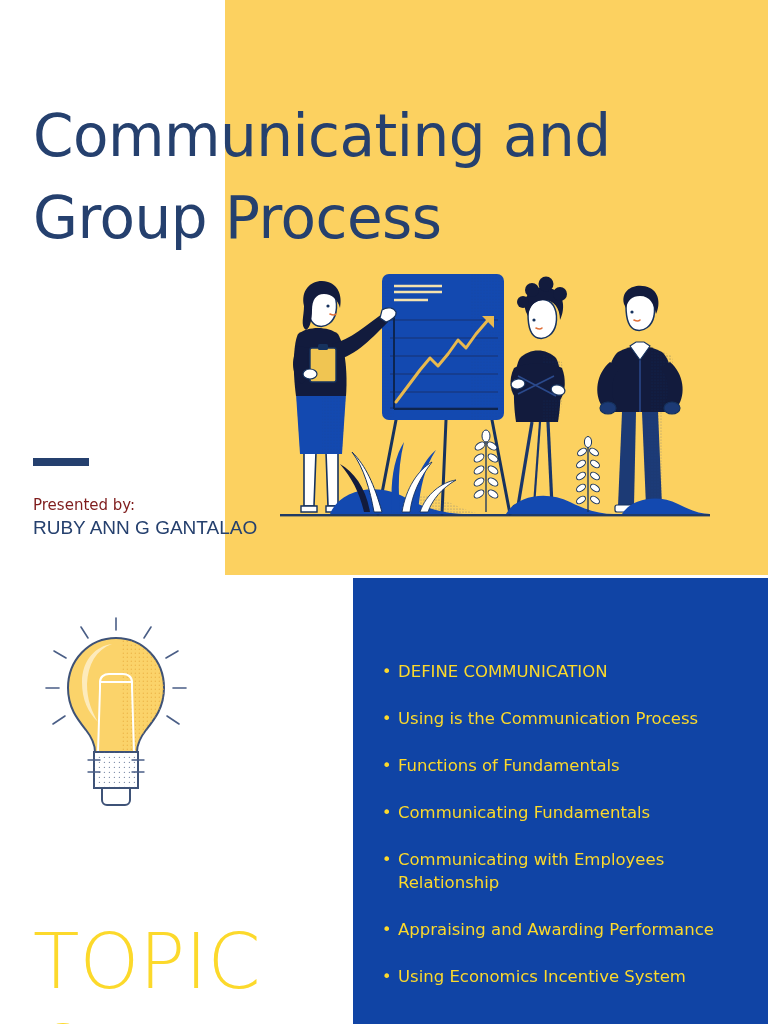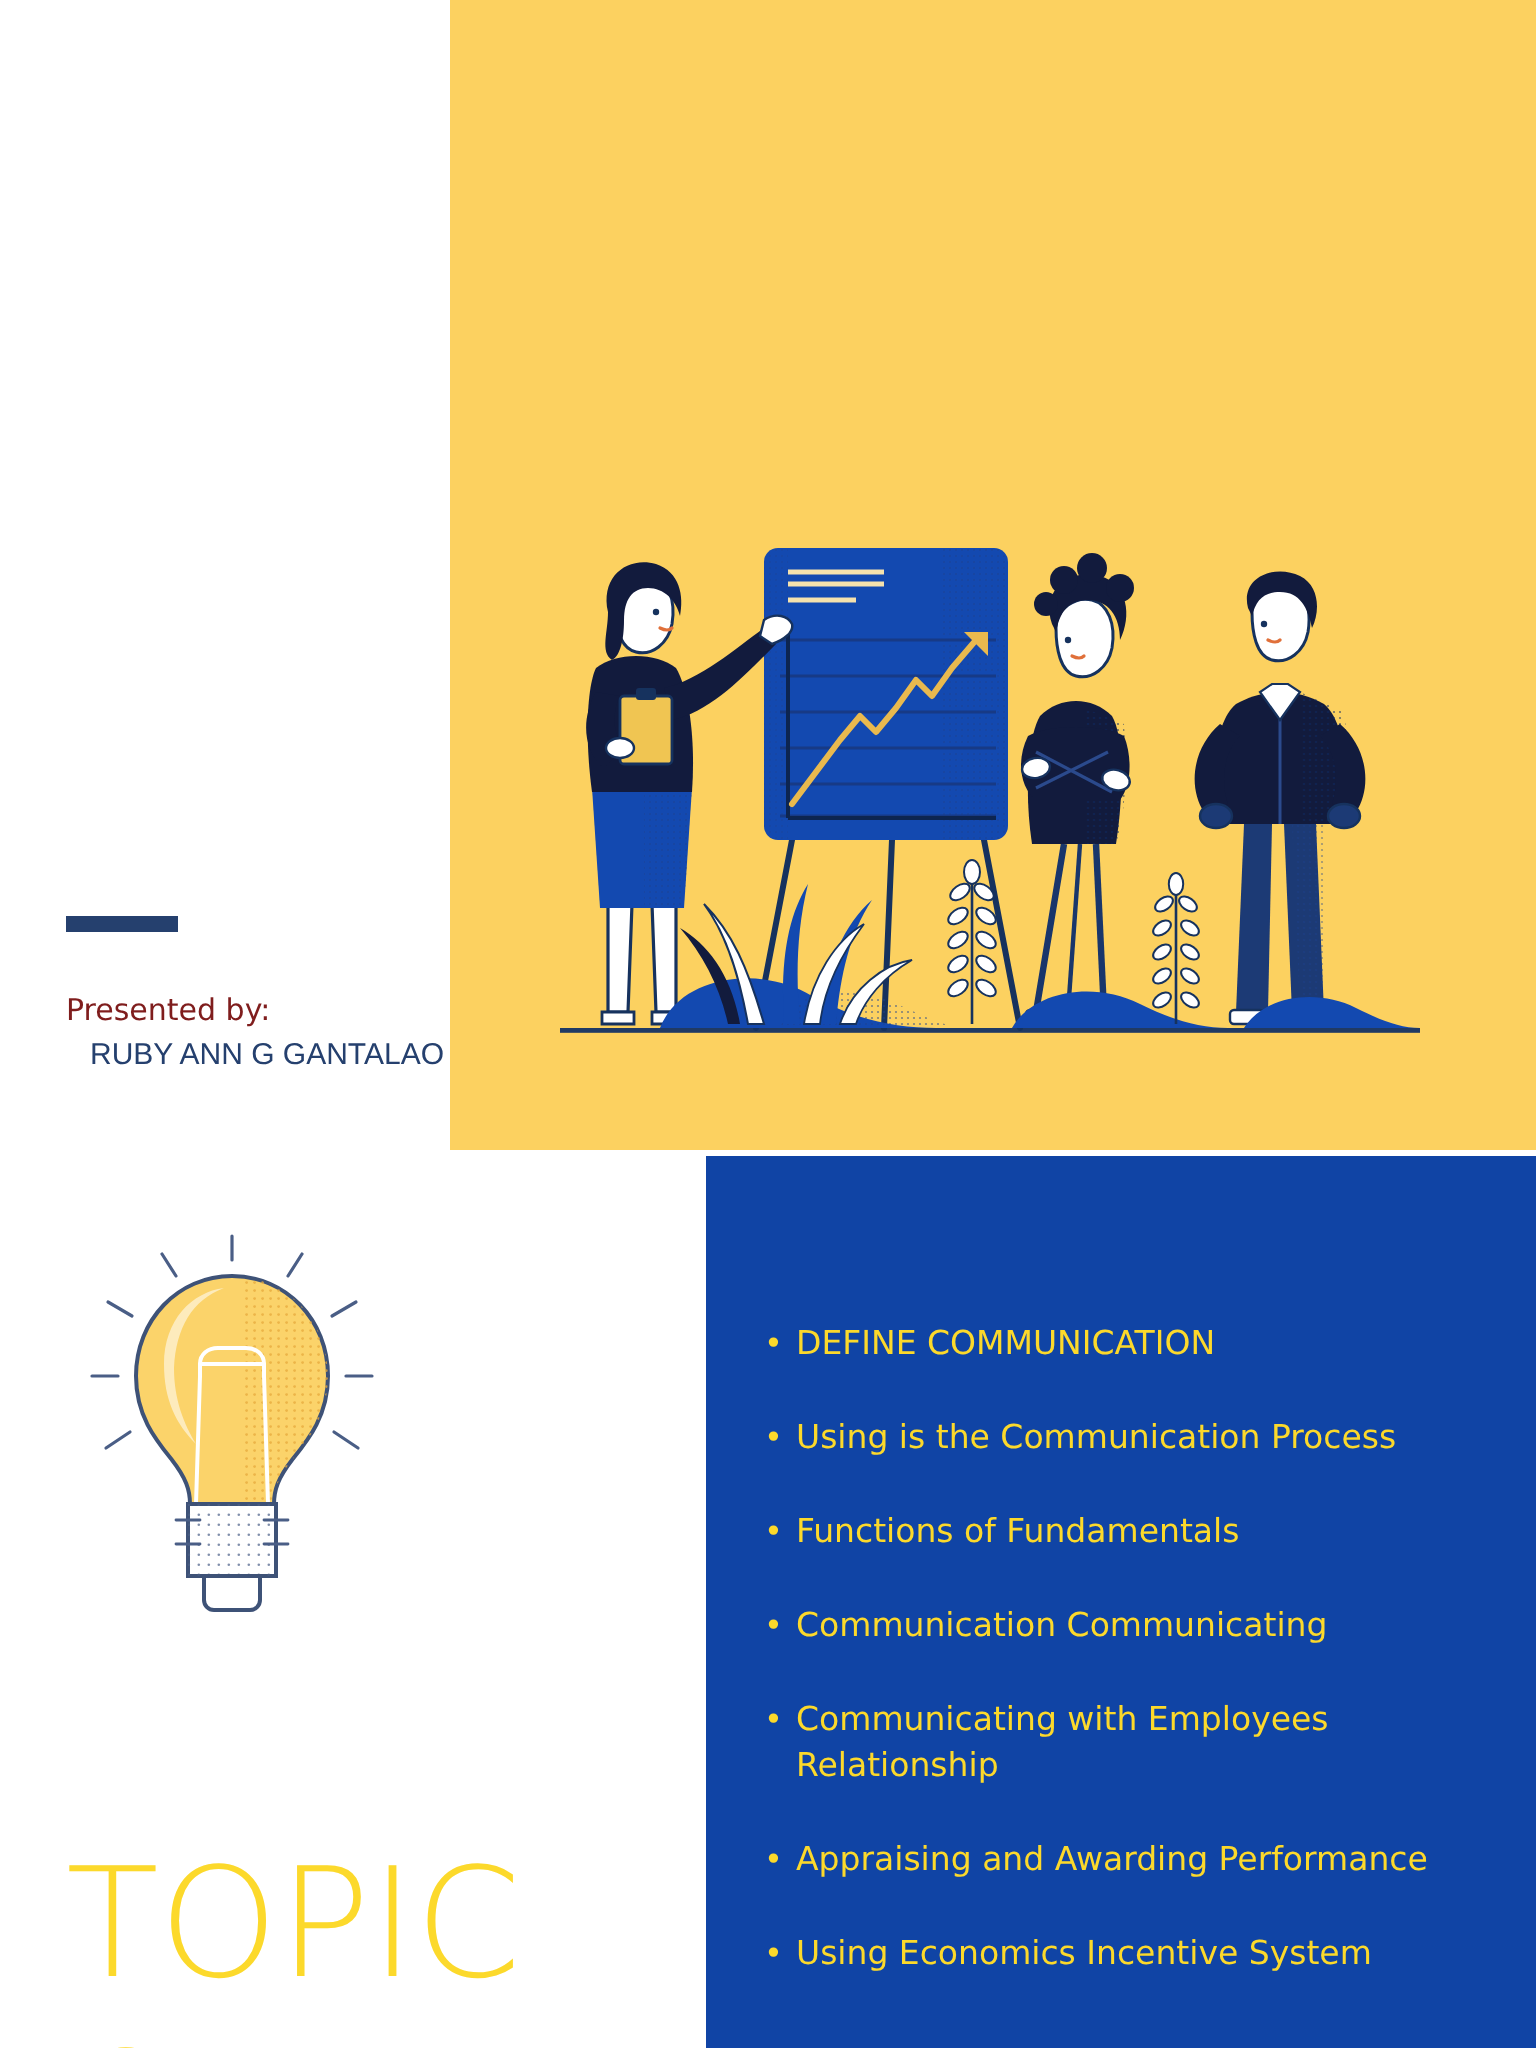--- a/index.html
+++ b/index.html
@@ -24,23 +24,22 @@
     white-space:pre-line;
   }
   .s1-rule{position:absolute;left:33px;top:458px;width:56px;height:8px;background:#25406e;}
   .s1-presented{
     position:absolute;left:33px;top:495px;
     font-size:15px;line-height:21px;color:#7f1d1d;font-weight:400;
     font-family:"DejaVu Sans", sans-serif;
   }
   .s1-presenter{
     position:absolute;left:33px;top:517px;
-    font-size:15px;line-height:21px;color:#25406e;font-weight:400;
+    font-size:19px;line-height:21px;color:#25406e;font-weight:400;
     font-family:"Liberation Sans", sans-serif;
-    margin-left:12px;
   }
   .s1-art{position:absolute;left:270px;top:262px;width:450px;height:262px;}
 
   
   .slide2{position:absolute;left:0;top:578px;width:768px;height:446px;background:#ffffff;overflow:hidden;}
   .s2-blue{position:absolute;left:353px;top:0;width:415px;height:446px;background:#1044a5;}
   .s2-bulb{position:absolute;left:38px;top:38px;width:156px;height:192px;}
   .s2-heading{
     position:absolute;left:33px;top:275px;width:330px;
     font-family:"DejaVu Sans", sans-serif;
@@ -60,20 +59,22 @@
 </style>
 </head>
 <body>
 
 <div class="deck">
 
   <section class="slide1">
 
     <div class="s1-yellow"></div>
 
+    <h1 class="s1-title">Communicating and
+Group Process</h1>
 
     <div class="s1-rule"></div>
 
     <div class="s1-presented">Presented by:</div>
     <div class="s1-presenter">RUBY ANN G GANTALAO</div>
 
     <div class="s1-art">
       <svg viewBox="0 0 450 262" width="450" height="262" xmlns="http://www.w3.org/2000/svg">
         <defs>
           <pattern id="dotsA" width="3" height="3" patternUnits="userSpaceOnUse">
@@ -327,21 +328,21 @@
         <li class="s2-li" style="list-style: none;">
           <span class="dot">•</span>
           <span class="txt">Using is the Communication Process</span>
         </li>
         <li class="s2-li" style="list-style: none;">
           <span class="dot">•</span>
           <span class="txt">Functions of Fundamentals</span>
         </li>
         <li class="s2-li" style="list-style: none;">
           <span class="dot">•</span>
-          <span class="txt">Communication Communicating</span>
+          <span class="txt">Communicating Fundamentals</span>
         </li>
         <li class="s2-li" style="list-style: none;">
           <span class="dot">•</span>
           <span class="txt">Communicating with Employees Relationship</span>
         </li>
         <li class="s2-li" style="list-style: none;">
           <span class="dot">•</span>
           <span class="txt">Appraising and Awarding Performance</span>
         </li>
         <li class="s2-li" style="list-style: none;">

